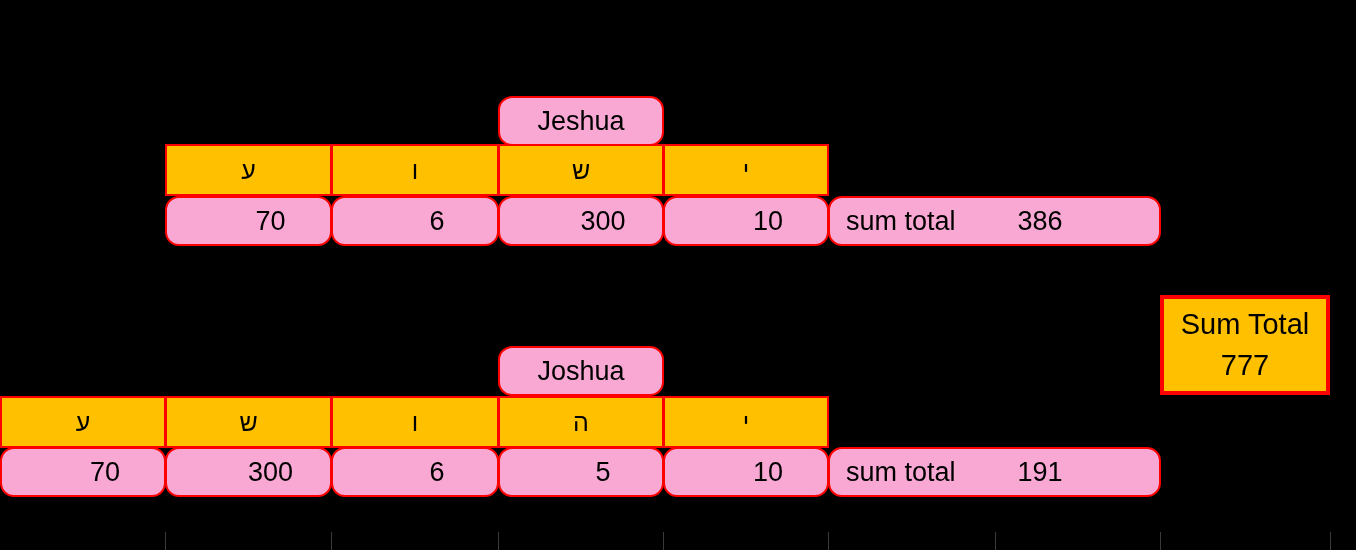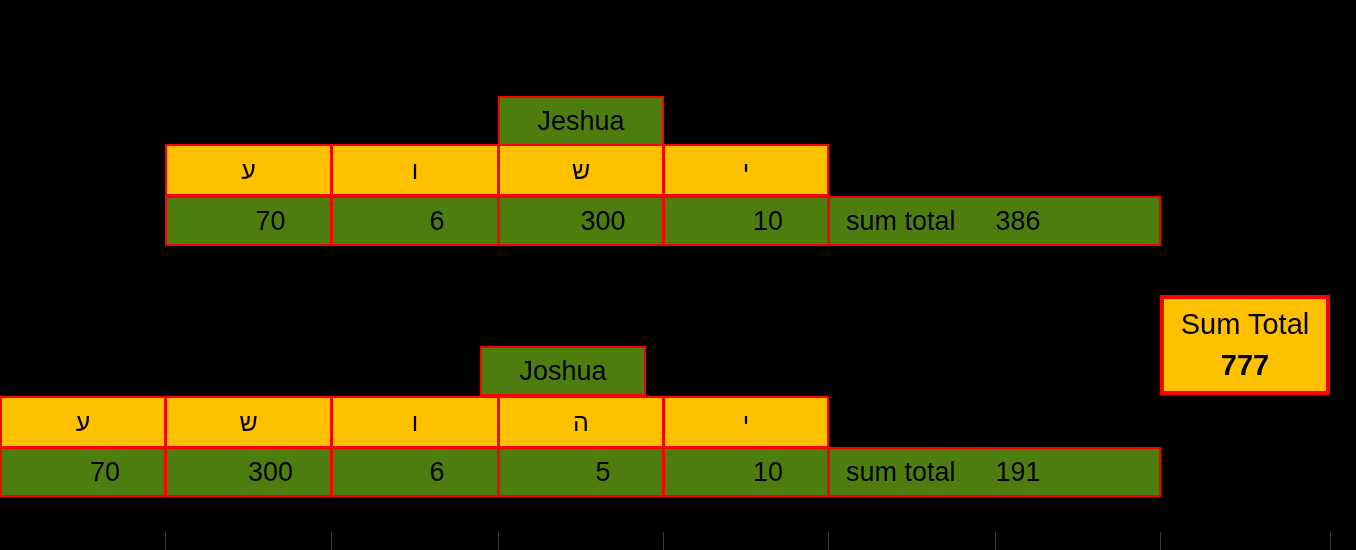--- a/index.html
+++ b/index.html
@@ -28,57 +28,57 @@
     border: 2px solid #FF0000;
     display: flex;
     align-items: center;
     justify-content: center;
     color: #000000;
     font-size: 26px;
     line-height: 1;
     white-space: nowrap;
   }
   .cell.orange { background: #FFC000; }
-  .cell.yellow { background: #4d7c0f; }
+  .cell.yellow { background: #f9a8d4; border-radius: 14px; }
   .cell.hebrew {
     font-size: 25px;
     direction: rtl;
   }
   .cell.value { font-size: 27px; padding-left: 44px; }
   .cell.name-label { font-size: 27px; }
 
   
   .cell.sumtotal {
     justify-content: flex-start;
     padding-left: 16px;
     gap: 0;
   }
   .cell.sumtotal .st-label {
     font-size: 27px;
   }
   .cell.sumtotal .st-value {
     font-size: 27px;
-    margin-left: 40px;
+    margin-left: 62px;
   }
 
   
   .grandtotal {
     position: absolute;
     box-sizing: border-box;
     border: 4px solid #FF0000;
     background: #FFC000;
     display: flex;
     flex-direction: column;
     align-items: center;
     justify-content: center;
     gap: 8px;
     color: #000000;
   }
   .grandtotal .gt-label { font-size: 29px; }
-  .grandtotal .gt-value { font-size: 29px; font-weight: bold; }
+  .grandtotal .gt-value { font-size: 29px; }
 
   
   .gridline {
     position: absolute;
     width: 1px;
     background: #3a3a3a;
     bottom: 0;
     height: 18px;
   }
 </style>
@@ -102,21 +102,21 @@
   <div class="cell yellow sumtotal" style="left:828px; top:196px; width:333px; height:50px;">
     <span class="st-label">sum total</span>
     <span class="st-value">386</span>
   </div>
 
   <div class="grandtotal" style="left:1160px; top:295px; width:170px; height:100px;">
     <span class="gt-label">Sum Total</span>
     <span class="gt-value">777</span>
   </div>
 
-  <div class="cell yellow name-label" style="left:480px; top:346px; width:166px; height:50px;">Joshua</div>
+  <div class="cell yellow name-label" style="left:498px; top:346px; width:166px; height:50px;">Joshua</div>
 
   <div class="cell orange hebrew" style="left:0px; top:396px; width:166px; height:52px;">ע</div>
   <div class="cell orange hebrew" style="left:165px; top:396px; width:167px; height:52px;">ש</div>
   <div class="cell orange hebrew" style="left:331px; top:396px; width:168px; height:52px;">ו</div>
   <div class="cell orange hebrew" style="left:498px; top:396px; width:166px; height:52px;">ה</div>
   <div class="cell orange hebrew" style="left:663px; top:396px; width:166px; height:52px;">י</div>
 
   <div class="cell yellow value" style="left:0px; top:447px; width:166px; height:50px;">70</div>
   <div class="cell yellow value" style="left:165px; top:447px; width:167px; height:50px;">300</div>
   <div class="cell yellow value" style="left:331px; top:447px; width:168px; height:50px;">6</div>

